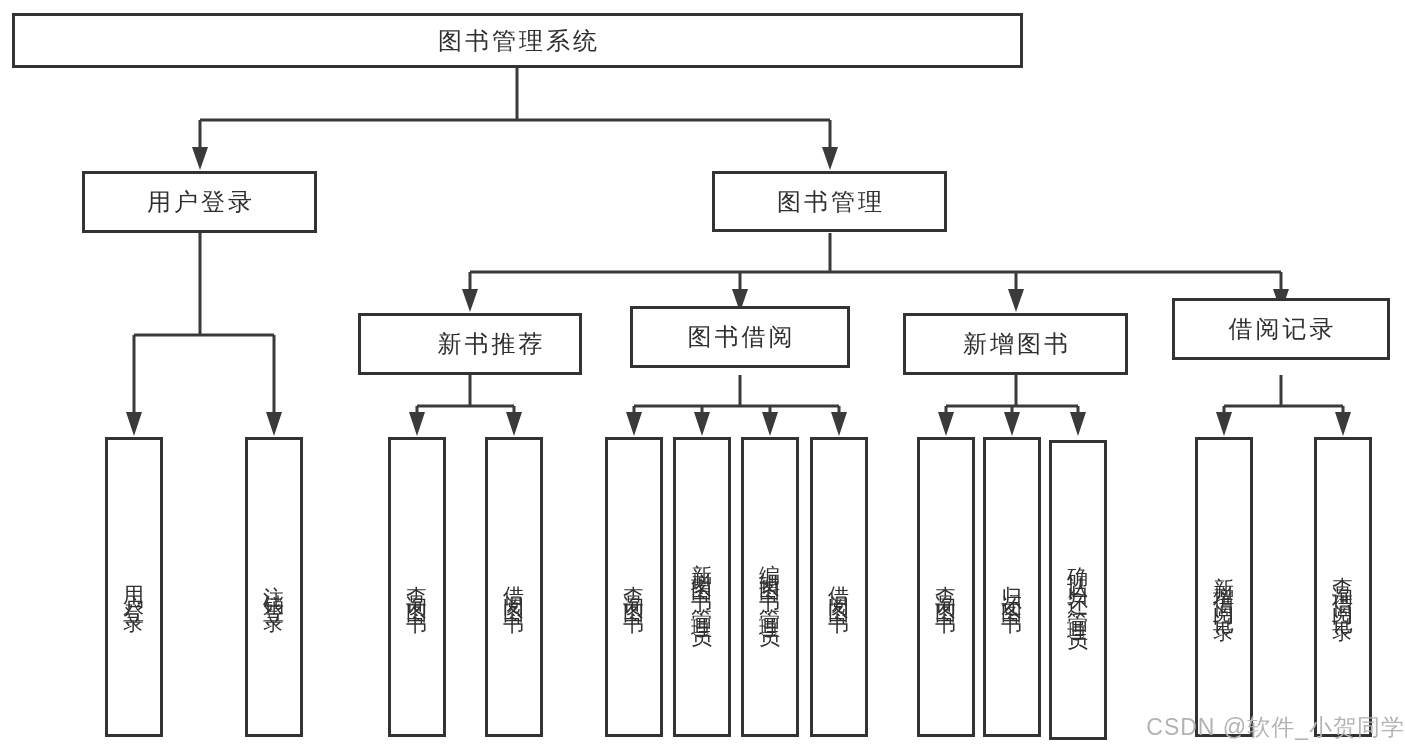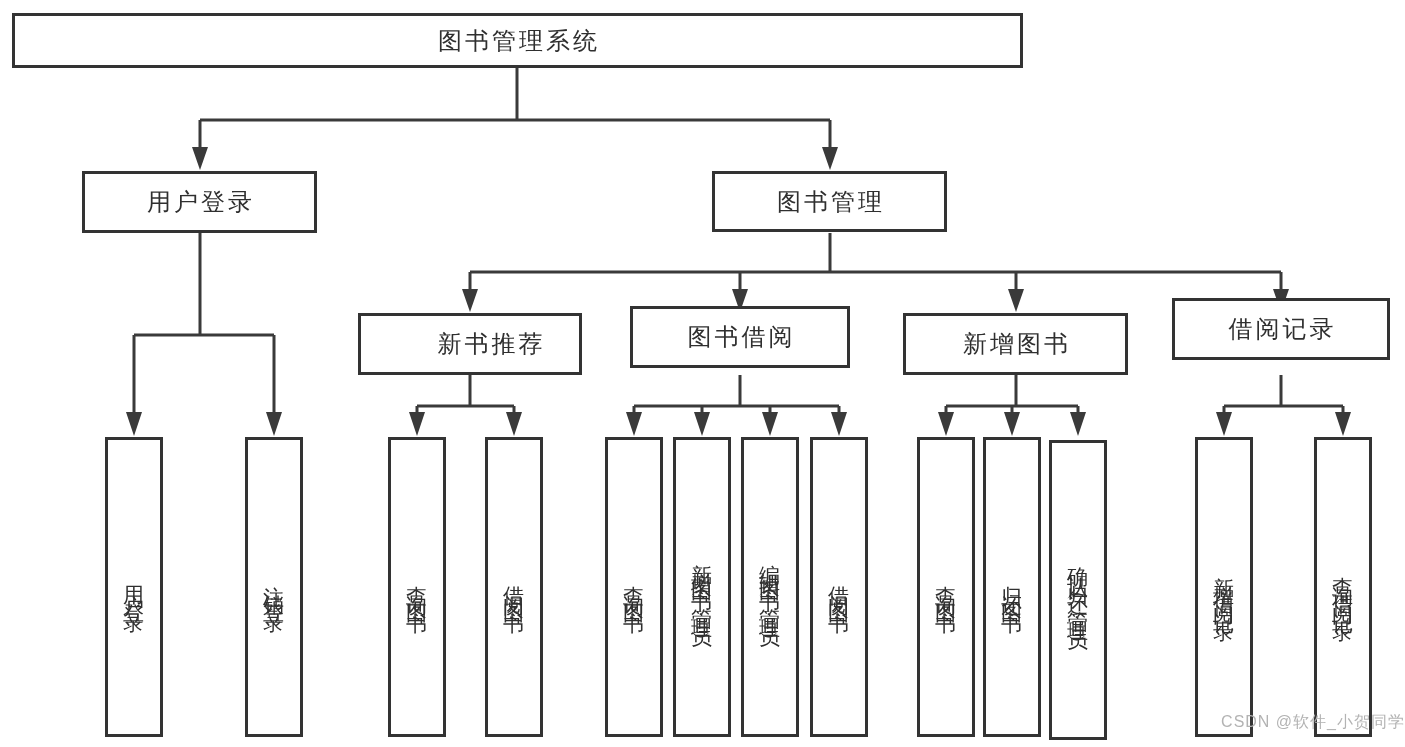--- a/index.html
+++ b/index.html
@@ -38,21 +38,21 @@
     text-indent:0;
     writing-mode:vertical-rl;
     text-orientation:mixed;
     line-height:1;
     white-space:normal;
   }
   .watermark {
     position:absolute;
     right:0px;
     top:712px;
-    font-size:16px;
+    font-size:23px;
     letter-spacing:1px;
     color: var(--watermark,#b3b3b3);
     white-space:nowrap;
     z-index:5;
   }
 </style>
 </head>
 <body>
 
 <div class="canvas">

